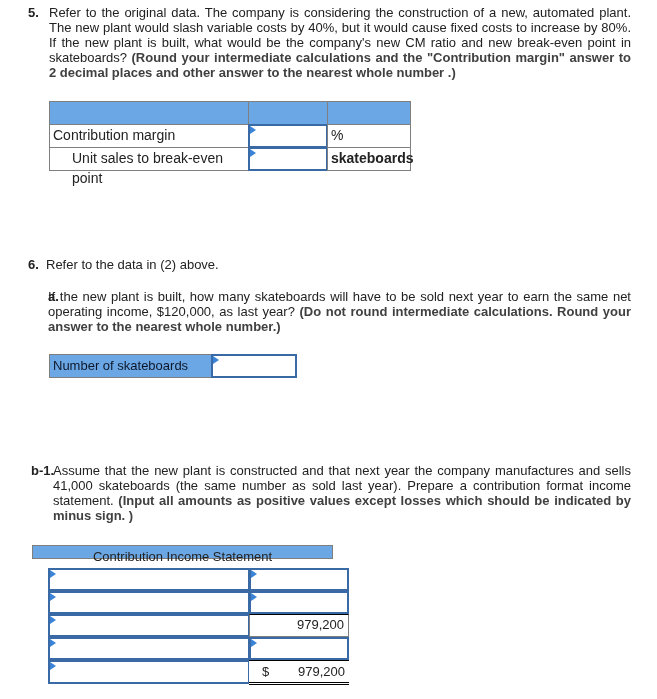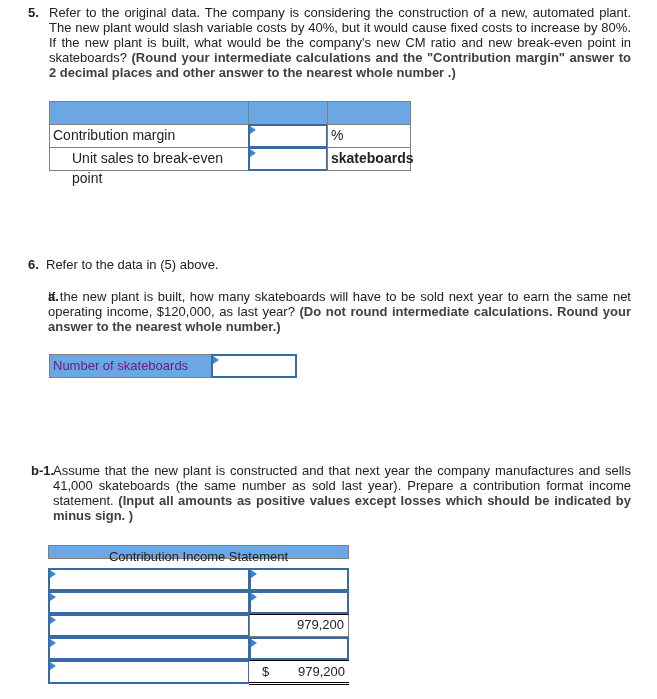--- a/index.html
+++ b/index.html
@@ -47,48 +47,48 @@
 
   <div class="cell lbl" style="left:49px; top:147px; width:200px; height:24px;padding-left:22px;">Unit sales to break-even point</div>
   <div class="cell inp" style="left:248px; top:147px; width:80px; height:24px;">
       <span class="mark"></span>
     </div>
   <div class="cell lbl" style="left:327px; top:147px; width:84px; height:24px;font-weight:bold;">skateboards</div>
 </div>
 
 <div class="q" style="left:28px; top:257px; width:600px;">
   <span class="num" style="left:0;">6.</span>
-  <span class="body" style="padding-left:18px;">Refer to the data in (5) above.</span>
+  <span class="body" style="padding-left:18px;">Refer to the data in (2) above.</span>
 </div>
 
 <div class="q" style="left:31px; top:289px; width:600px;">
   <span class="num" style="left:17px;">a.</span>
   <span class="body" style="padding-left:17px;">
     <span style="display:block; padding-left:0;">
       <span style="display:inline;">If the new plant is built, how many skateboards will have to be sold next year to earn the same net operating income, $120,000, as last year?</span>
       <span class="red">(Do not round intermediate calculations. Round your answer to the nearest whole number.)</span>
     </span>
   </span>
 </div>
 
-<div class="cell hdr" style="left:49px; top:354px; width:163px; height:24px; line-height:22px; padding-left:3px; color:#701a75;">Number of skateboards</div>
+<div class="cell hdr" style="left:49px; top:354px; width:163px; height:24px; line-height:22px; padding-left:3px; color:#0f172a;">Number of skateboards</div>
 <div class="cell inp" style="left:211px; top:354px; width:86px; height:24px;">
     <span class="mark"></span>
   </div>
 
 <div class="q" style="left:31px; top:463px; width:600px;">
   <span class="num" style="left:0;">b-1.</span>
   <span class="body" style="padding-left:22px;">
     <span>Assume that the new plant is constructed and that next year the company manufactures and sells 41,000 skateboards (the same number as sold last year). Prepare a contribution format income statement.</span>
     <span class="red">(Input all amounts as positive values except losses which should be indicated by minus sign. )</span>
   </span>
 </div>
 
 <div>
-  <div class="cell hdr" style="left:48px; top:545px; width:301px; height:14px; line-height:22px; text-align:center; color:#222;">Contribution Income Statement</div>
+  <div class="cell hdr" style="left:32px; top:545px; width:301px; height:14px; line-height:22px; text-align:center; color:#222;">Contribution Income Statement</div>
 
   <div class="cell inp" style="left:48px; top:568px; width:202px; height:23px;">
       <span class="mark"></span>
     </div>
   <div class="cell inp" style="left:249px; top:568px; width:100px; height:23px;">
       <span class="mark"></span>
     </div>
 
   <div class="cell inp" style="left:48px; top:591px; width:202px; height:23px;">
       <span class="mark"></span>

